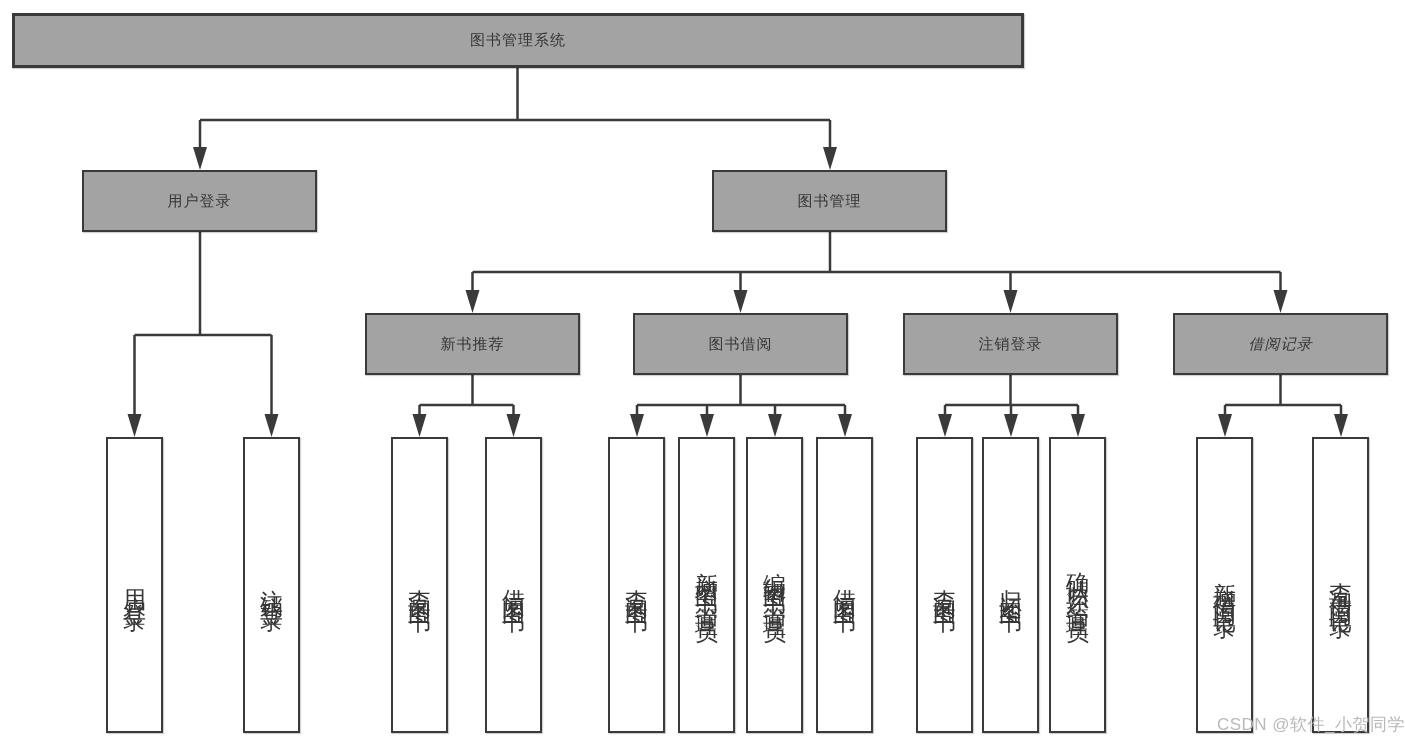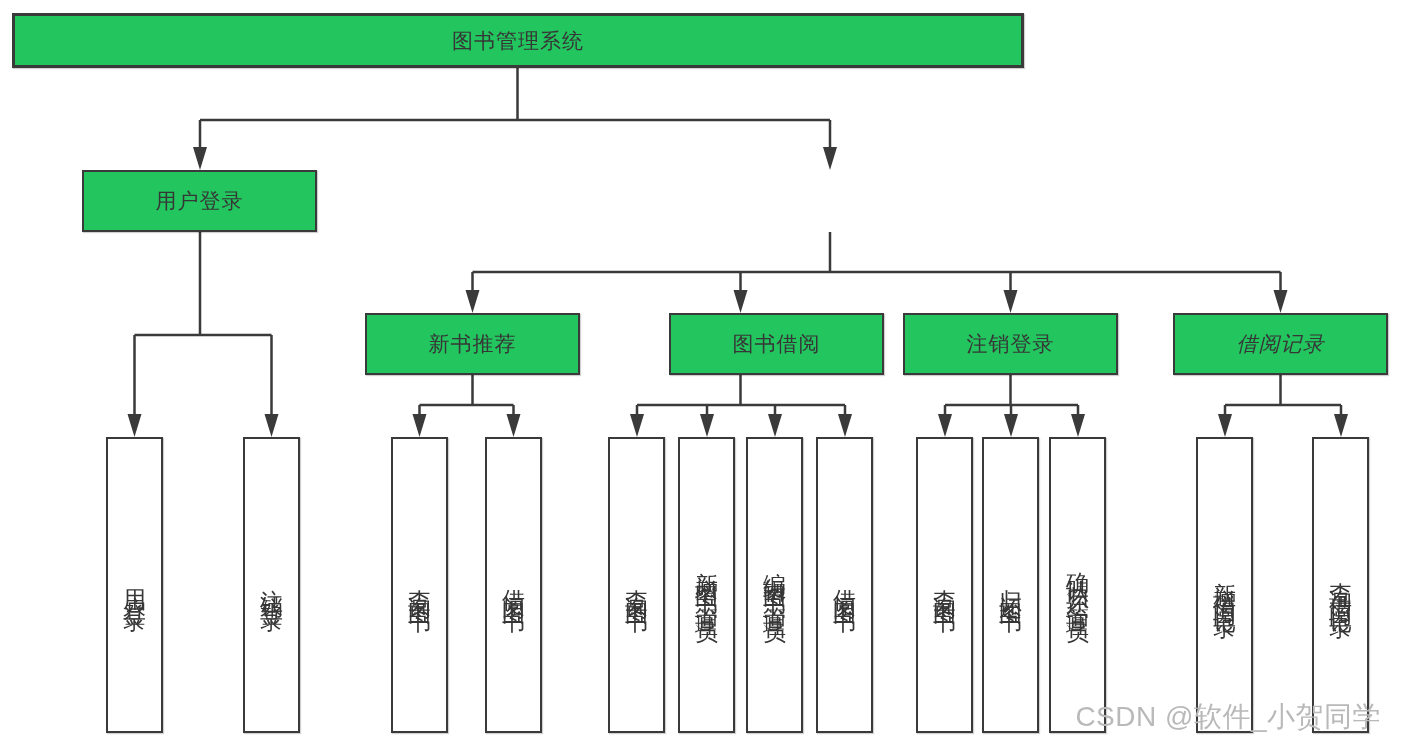--- a/index.html
+++ b/index.html
@@ -17,28 +17,28 @@
   }
   .wires {
     position: absolute;
     left: 0;
     top: 0;
     pointer-events: none;
   }
   .node {
     position: absolute;
     box-sizing: border-box;
-    background: #22c55e;
+    background: #a3a3a3;
     border: 2px solid #3a3a3a;
     box-shadow: 1px 1px 1px rgba(0,0,0,0.18);
     display: flex;
     align-items: center;
     justify-content: center;
     color: #363636;
-    font-size: 21px;
+    font-size: 15px;
     letter-spacing: 1px;
     z-index: 2;
   }
   .node.root {
     left: 12px; top: 13px; width: 1012px; height: 55px;
     border-width: 3px;
   }
   .node.l2 { top: 170px; width: 235px; height: 62px; }
   .node.l3 { top: 313px; width: 215px; height: 62px; }
   .vnode {
@@ -59,23 +59,23 @@
     writing-mode: vertical-rl;
     text-orientation: mixed;
     color: #363636;
     font-size: 23px;
     letter-spacing: 7px;
     line-height: 1;
     white-space: nowrap;
   }
   .watermark {
     position: absolute;
-    right: 24px;
+    right: 0;
     bottom: 11px;
-    font-size: 28px;
+    font-size: 17px;
     color: #b9b9b9;
     letter-spacing: 0.5px;
     z-index: 5;
     user-select: none;
   }
 </style>
 </head>
 <body>
 
 <div class="canvas">
@@ -112,25 +112,28 @@
       M1334 414 L1348 414 L1341 437 Z"></path>
   </svg>
 
   <div class="node root">
     <span>图书管理系统</span>
   </div>
 
   <div class="node l2" style="left:82px;">
     <span>用户登录</span>
   </div>
+  <div class="node l2" style="left:712px;">
+    <span>图书管理</span>
+  </div>
 
   <div class="node l3" style="left:365px;">
     <span>新书推荐</span>
   </div>
-  <div class="node l3" style="left:633px;margin-left:36px;">
+  <div class="node l3" style="left:633px;">
     <span>图书借阅</span>
   </div>
   <div class="node l3" style="left:903px;">
     <span>注销登录</span>
   </div>
   <div class="node l3" style="left:1173px;font-style:italic;">
     <span>借阅记录</span>
   </div>
 
   <div class="vnode" style="left:106px;">

